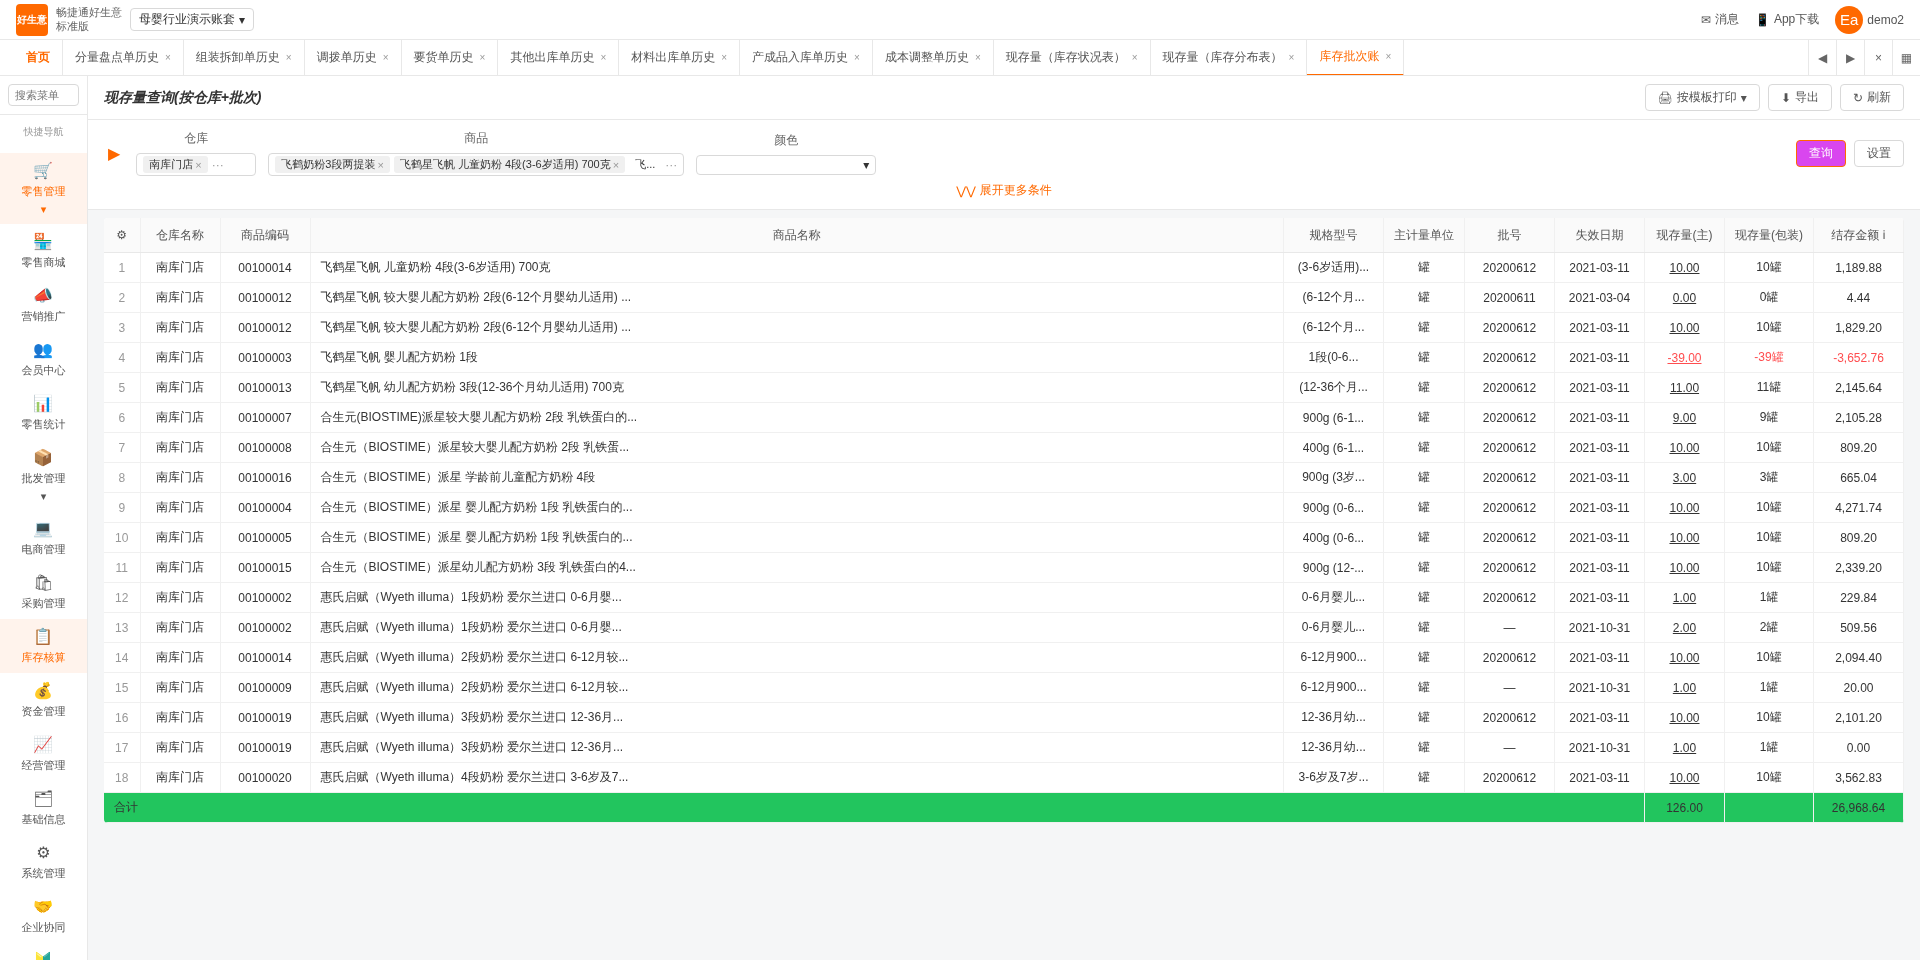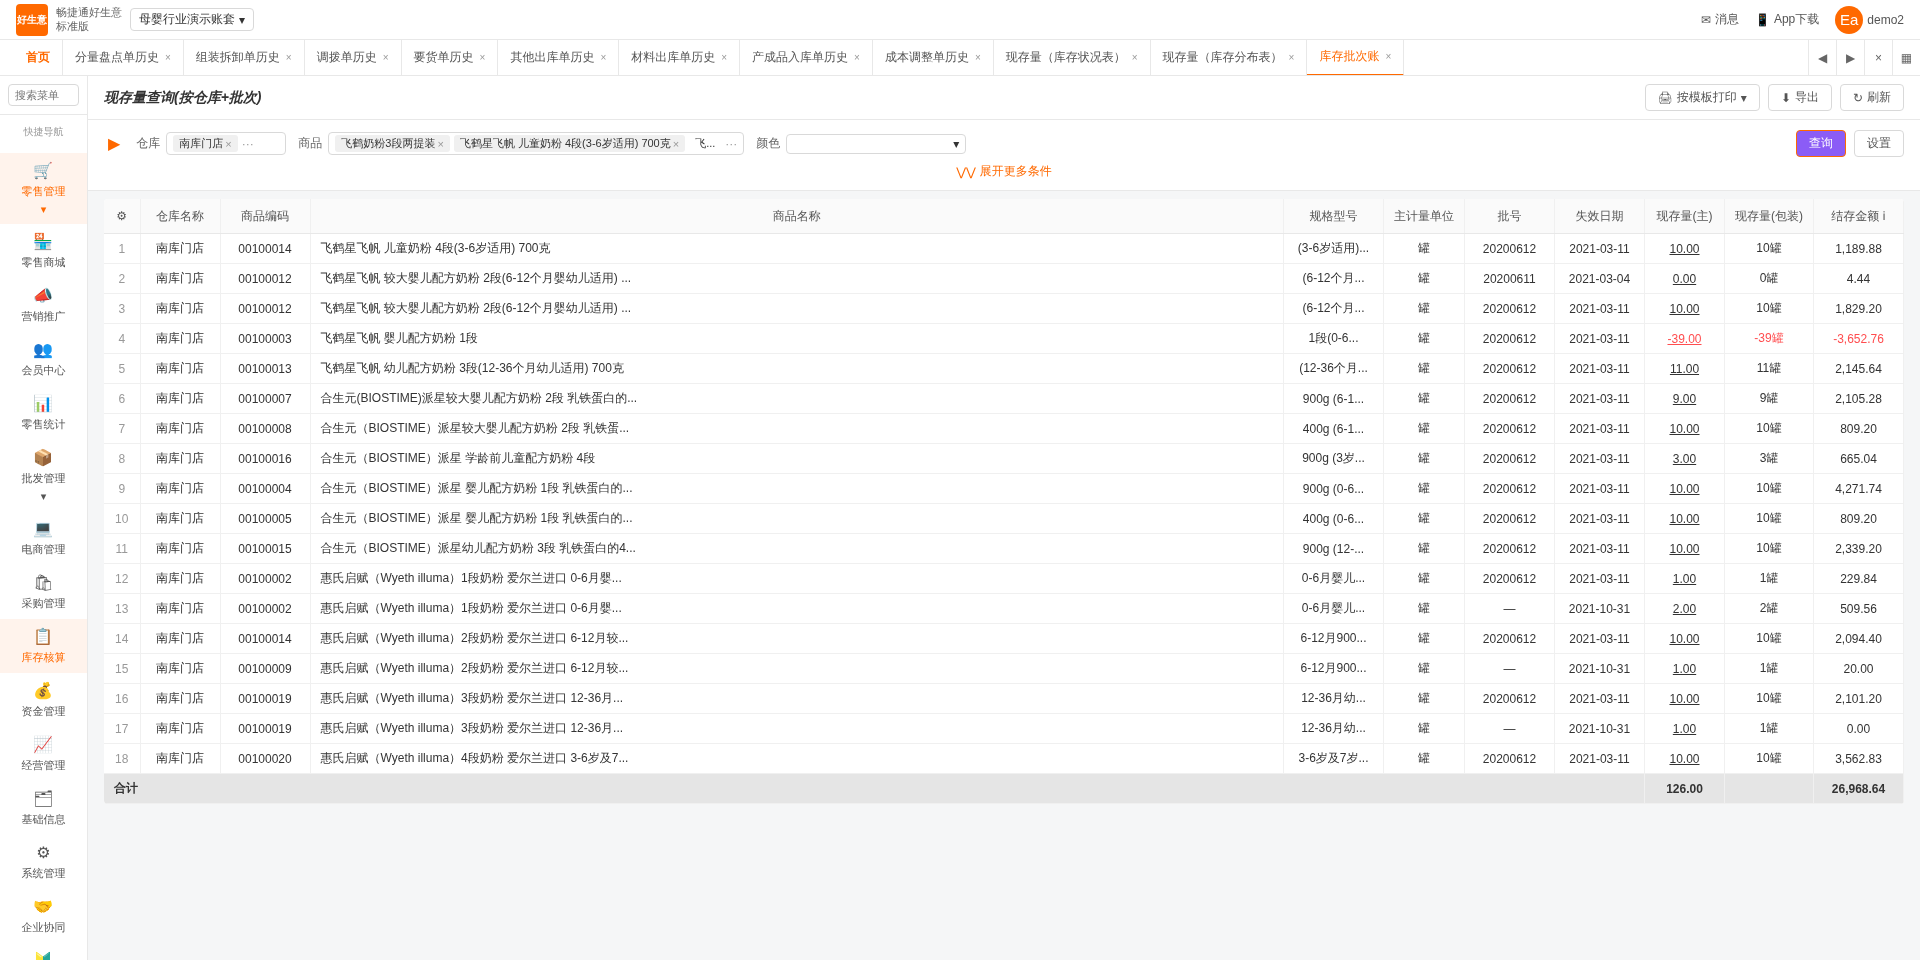--- a/index.html
+++ b/index.html
@@ -37,44 +37,44 @@
     .sidebar-search input { width: 100%; border: 1px solid #d9d9d9; border-radius: 4px; padding: 4px 6px; font-size: 11px; }
     .sidebar-quick { padding: 6px 4px; }
     .sidebar-quick-label { font-size: 10px; color: #999; text-align: center; padding: 4px 0; }
 
     
     .content { flex: 1; display: flex; flex-direction: column; overflow: hidden; }
     .page-header { display: flex; align-items: center; justify-content: space-between; padding: 8px 16px; background: #fff; border-bottom: 1px solid #e8e8e8; }
     .page-title { font-size: 14px; font-weight: bold; color: #333; font-style: italic; }
     .header-actions { display: flex; align-items: center; gap: 8px; }
     .btn { padding: 4px 12px; border-radius: 4px; cursor: pointer; font-size: 12px; display: flex; align-items: center; gap: 4px; border: 1px solid #d9d9d9; background: #fff; color: #555; }
-    .btn-primary { background: #8b5cf6; color: white; border-color: #ff6900; justify-content: flex-end; }
+    .btn-primary { background: #d946ef; color: white; border-color: #ff6900; justify-content: flex-end; }
     .btn-ghost { border: 1px solid #d9d9d9; }
 
     
     .filter-area { background: #fff; padding: 10px 16px; border-bottom: 1px solid #e8e8e8; }
     .filter-row { display: flex; align-items: center; gap: 12px; flex-wrap: nowrap; }
-    .filter-item { display: flex; align-items: center; gap: 6px; }
+    .filter-item { display: flex; align-items: center; gap: 6px; flex-direction: column; }
     .filter-label { color: #666; white-space: nowrap; font-size: 12px; }
     .filter-tag-group { display: flex; align-items: center; gap: 4px; border: 1px solid #d9d9d9; border-radius: 4px; padding: 2px 6px; min-width: 120px; background: #fff; }
     .filter-tag { display: flex; align-items: center; gap: 2px; background: #f0f0f0; border-radius: 3px; padding: 1px 6px; font-size: 11px; }
     .filter-tag .x { cursor: pointer; color: #999; }
     .filter-dots { color: #999; cursor: pointer; }
     .expand-more { display: flex; align-items: center; justify-content: center; gap: 4px; color: #ff6900; cursor: pointer; font-size: 12px; padding: 6px 0 0 0; }
 
     
     .table-container { flex: 1; overflow: auto; padding: 0 16px 8px; background: #f5f6f7; }
     .data-table { width: 100%; border-collapse: collapse; background: #fff; border-radius: 4px; overflow: hidden; margin-top: 8px; }
     .data-table th { background: #fafafa; padding: 8px 10px; text-align: center; font-weight: 500; color: #555; border-bottom: 1px solid #e8e8e8; border-right: 1px solid #f0f0f0; white-space: nowrap; font-size: 12px; }
     .data-table td { padding: 6px 10px; text-align: center; border-bottom: 1px solid #f0f0f0; border-right: 1px solid #f0f0f0; font-size: 12px; color: #333; white-space: nowrap; }
     .data-table .negative { color: #ff4d4f; }
     .data-table .underline { text-decoration: underline; cursor: pointer; }
     .data-table td.text-left { text-align: left; }
     .data-table .row-num { color: #999; }
-    .footer-row td { background: #e5e5e5; font-weight: bold; }
+    .footer-row td { background: #22c55e; font-weight: normal; }
     .col-icon { width: 36px; }
     .col-warehouse { width: 80px; }
     .col-code { width: 90px; }
     .col-name { min-width: 280px; }
     .col-spec { width: 100px; }
     .col-unit { width: 80px; }
     .col-batch { width: 90px; }
     .col-expire { width: 90px; }
     .col-qty { width: 80px; }
     .col-qty2 { width: 80px; }

